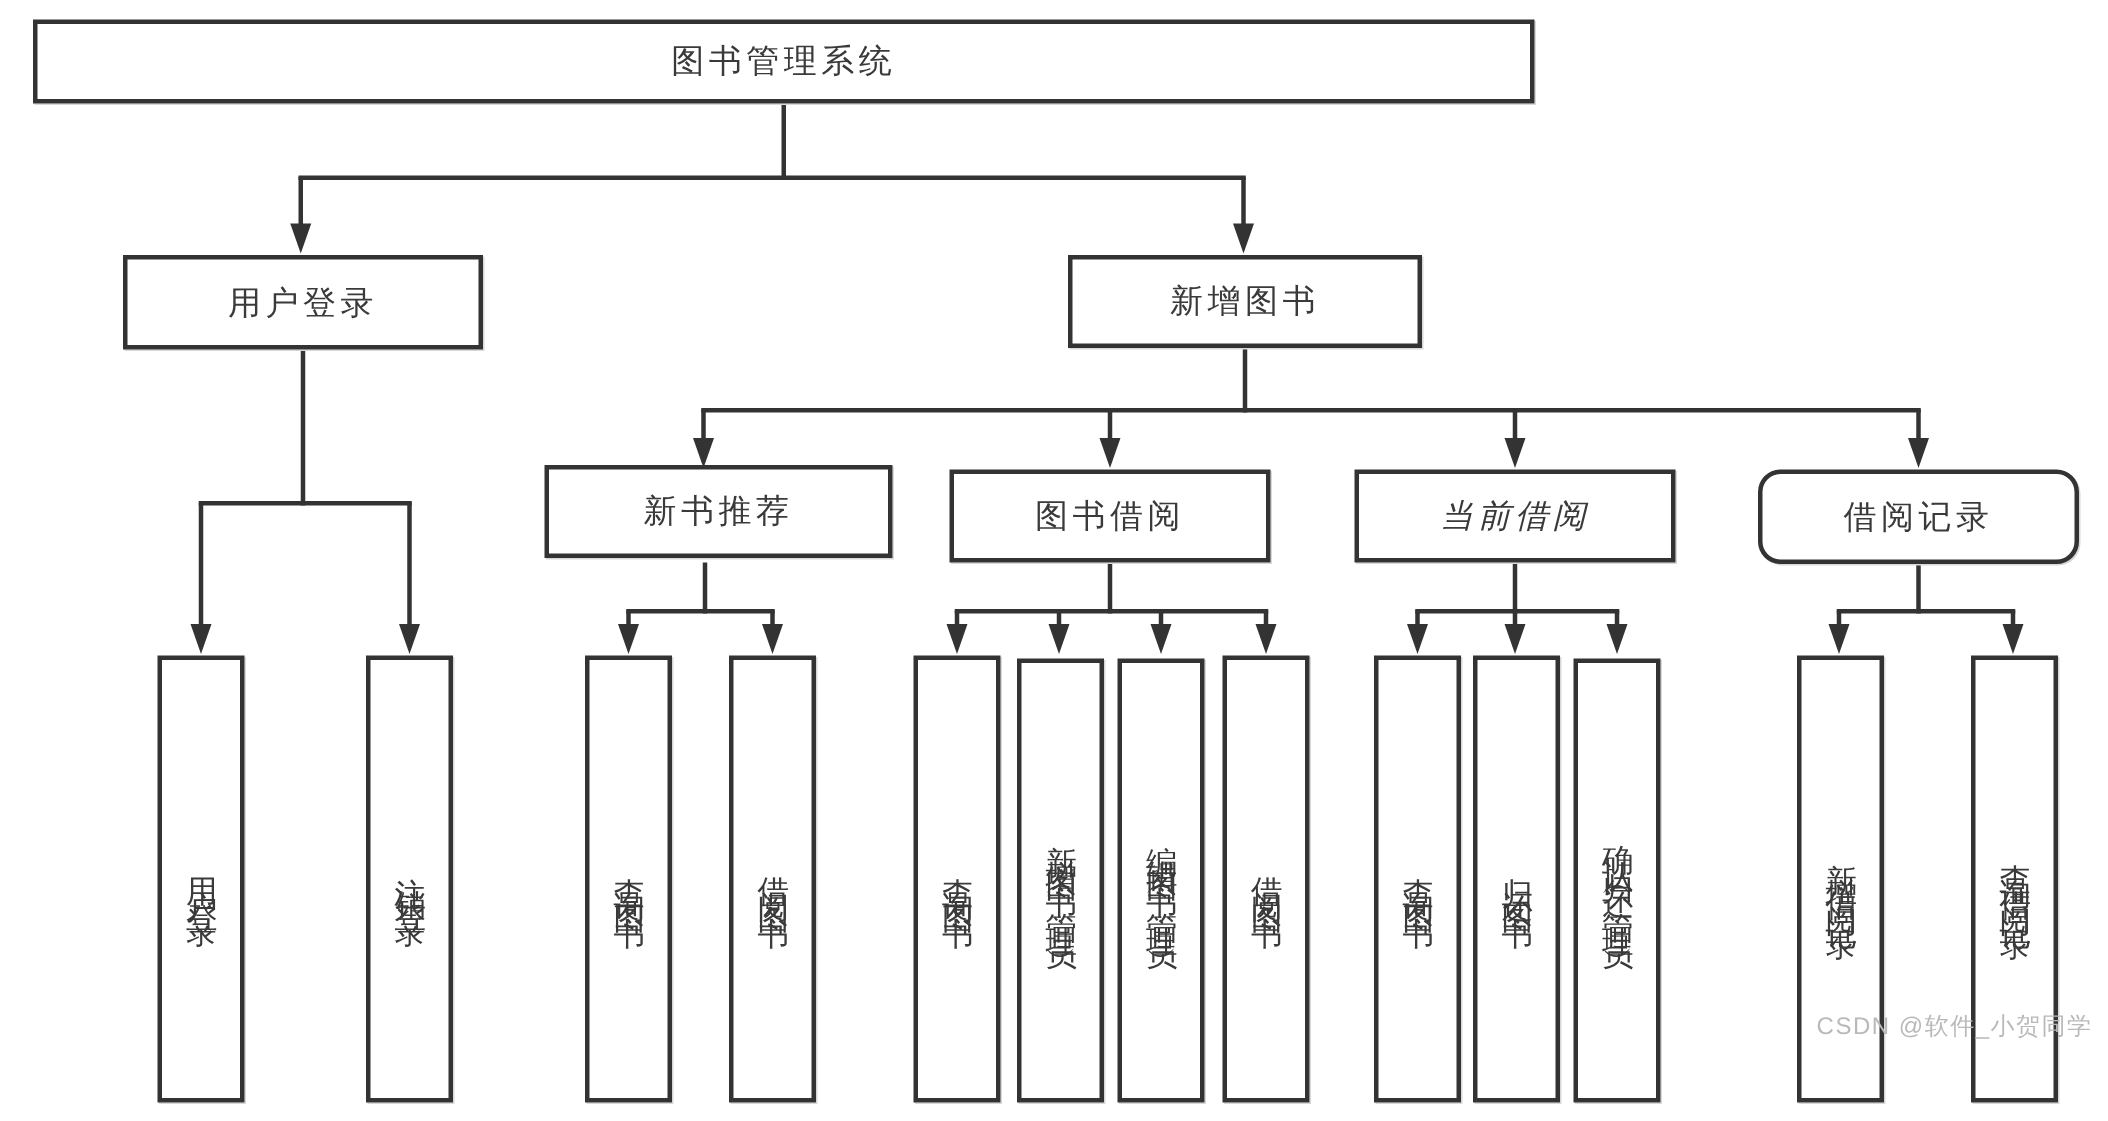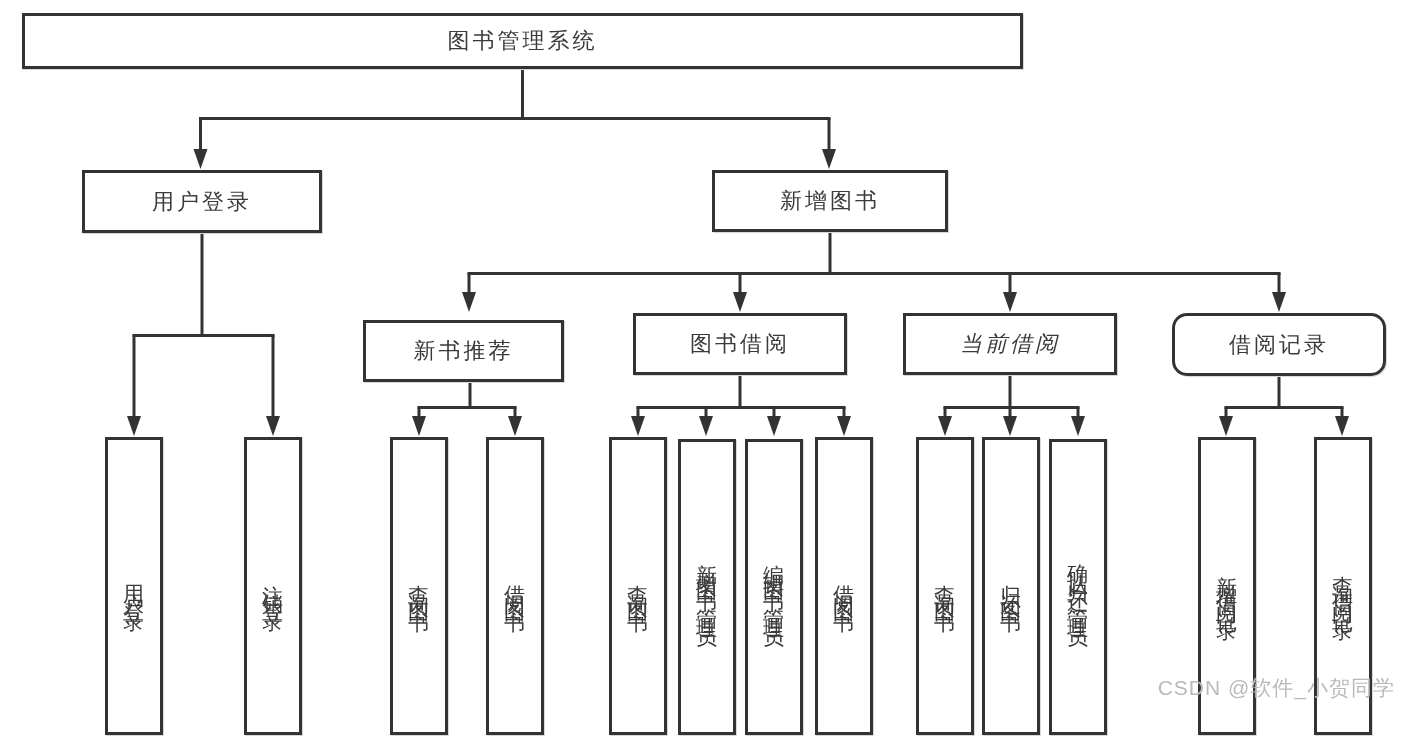--- a/index.html
+++ b/index.html
@@ -37,21 +37,21 @@
     writing-mode: vertical-rl;
     line-height: 1;
     font-size: 21px;
     letter-spacing: 9px;
     color: #3a3a3a;
   }
   .watermark {
     position: absolute;
     top: 674px;
     right: 10px;
-    font-size: 21px;
+    font-size: 16px;
     letter-spacing: 1px;
     color: #b9b9b9;
     white-space: nowrap;
     margin-left: 10px;
   }
 </style>
 </head>
 <body>
 
 <div class="canvas">
@@ -133,21 +133,21 @@
     <span class="hlabel">图书管理系统</span>
   </div>
 
   <div class="box" style="left:82px; top:170px; width:240px; height:63px;">
     <span class="hlabel">用户登录</span>
   </div>
   <div class="box" style="left:712px; top:170px; width:236px; height:62px;">
     <span class="hlabel">新增图书</span>
   </div>
 
-  <div class="box" style="left:363px; top:320px; width:201px; height:62px;">
+  <div class="box" style="left:363px; top:310px; width:232px; height:62px;">
     <span class="hlabel">新书推荐</span>
   </div>
   <div class="box" style="left:633px; top:313px; width:214px; height:62px;">
     <span class="hlabel">图书借阅</span>
   </div>
   <div class="box" style="left:903px; top:313px; width:214px; height:62px;font-style:italic;">
     <span class="hlabel">当前借阅</span>
   </div>
   <div class="box" style="left:1172px; top:313px; width:214px; height:63px;border-radius:15px;">
     <span class="hlabel">借阅记录</span>

